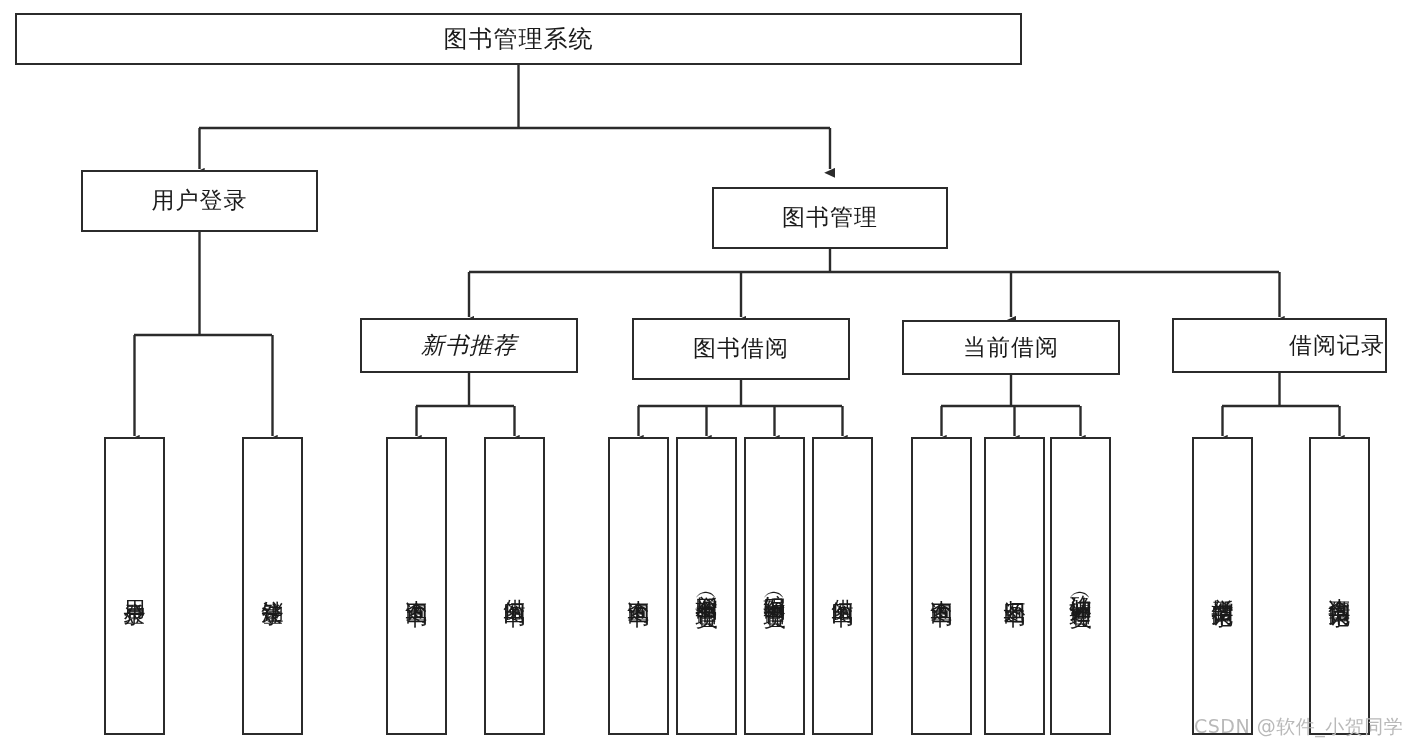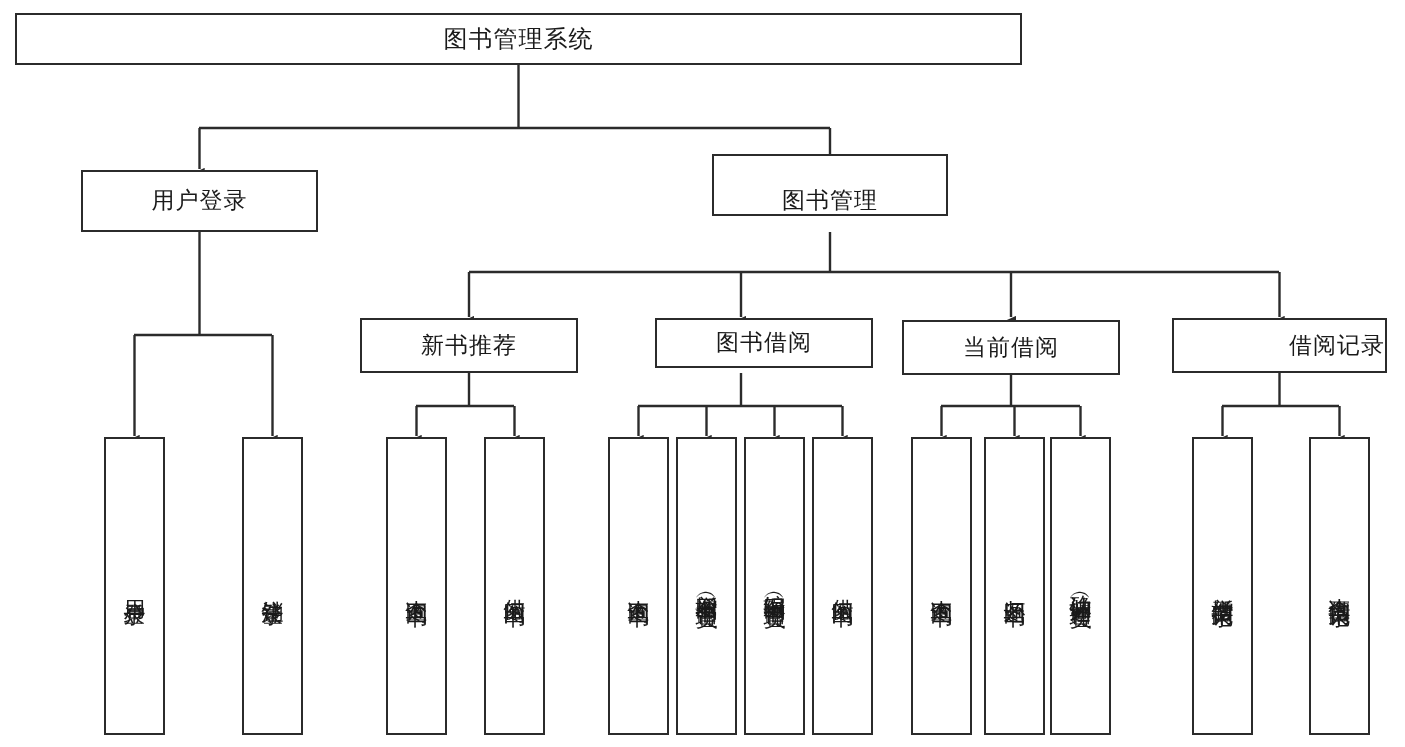--- a/index.html
+++ b/index.html
@@ -110,27 +110,27 @@
       </g>
   </svg>
 
   <div id="node-layer">
       <div class="node horiz root" style="left: 15px; top: 13px; width: 1007px; height: 52px;">
         <span class="htext">图书管理系统</span>
       </div>
       <div class="node horiz" style="left: 81px; top: 170px; width: 237px; height: 62px;">
         <span class="htext">用户登录</span>
       </div>
-      <div class="node horiz" style="left: 712px; top: 154px; width: 236px; height: 62px; align-items: flex-end;">
+      <div class="node horiz" style="left: 712px; top: 187px; width: 236px; height: 62px;">
         <span class="htext">图书管理</span>
       </div>
-      <div class="node horiz" style="left: 360px; top: 318px; width: 218px; height: 55px;">
+      <div class="node horiz" style="left: 360px; top: 318px; width: 218px; height: 55px; font-style: italic;">
         <span class="htext">新书推荐</span>
       </div>
-      <div class="node horiz" style="left: 632px; top: 318px; width: 218px; height: 50px; margin-left: 23px;">
+      <div class="node horiz" style="left: 632px; top: 318px; width: 218px; height: 62px;">
         <span class="htext">图书借阅</span>
       </div>
       <div class="node horiz" style="left: 902px; top: 320px; width: 218px; height: 55px;">
         <span class="htext">当前借阅</span>
       </div>
       <div class="node horiz" style="left: 1172px; top: 318px; width: 215px; height: 55px; justify-content: flex-end;">
         <span class="htext">借阅记录</span>
       </div>
       <div class="node vert" style="left: 104px; top: 437px; width: 61px; height: 298px;">
         <span class="vtext">用户登录</span>
@@ -166,14 +166,15 @@
         <span class="vtext">确认归还（管理员）</span>
       </div>
       <div class="node vert" style="left: 1192px; top: 437px; width: 61px; height: 298px;">
         <span class="vtext">新增借阅记录</span>
       </div>
       <div class="node vert" style="left: 1309px; top: 437px; width: 61px; height: 298px;">
         <span class="vtext">查询借阅记录</span>
       </div>
     </div>
 
+  <div class="watermark" style="left: 1194px; top: 714px;">CSDN @软件_小贺同学</div>
 
 </div>
 
 </body></html>

